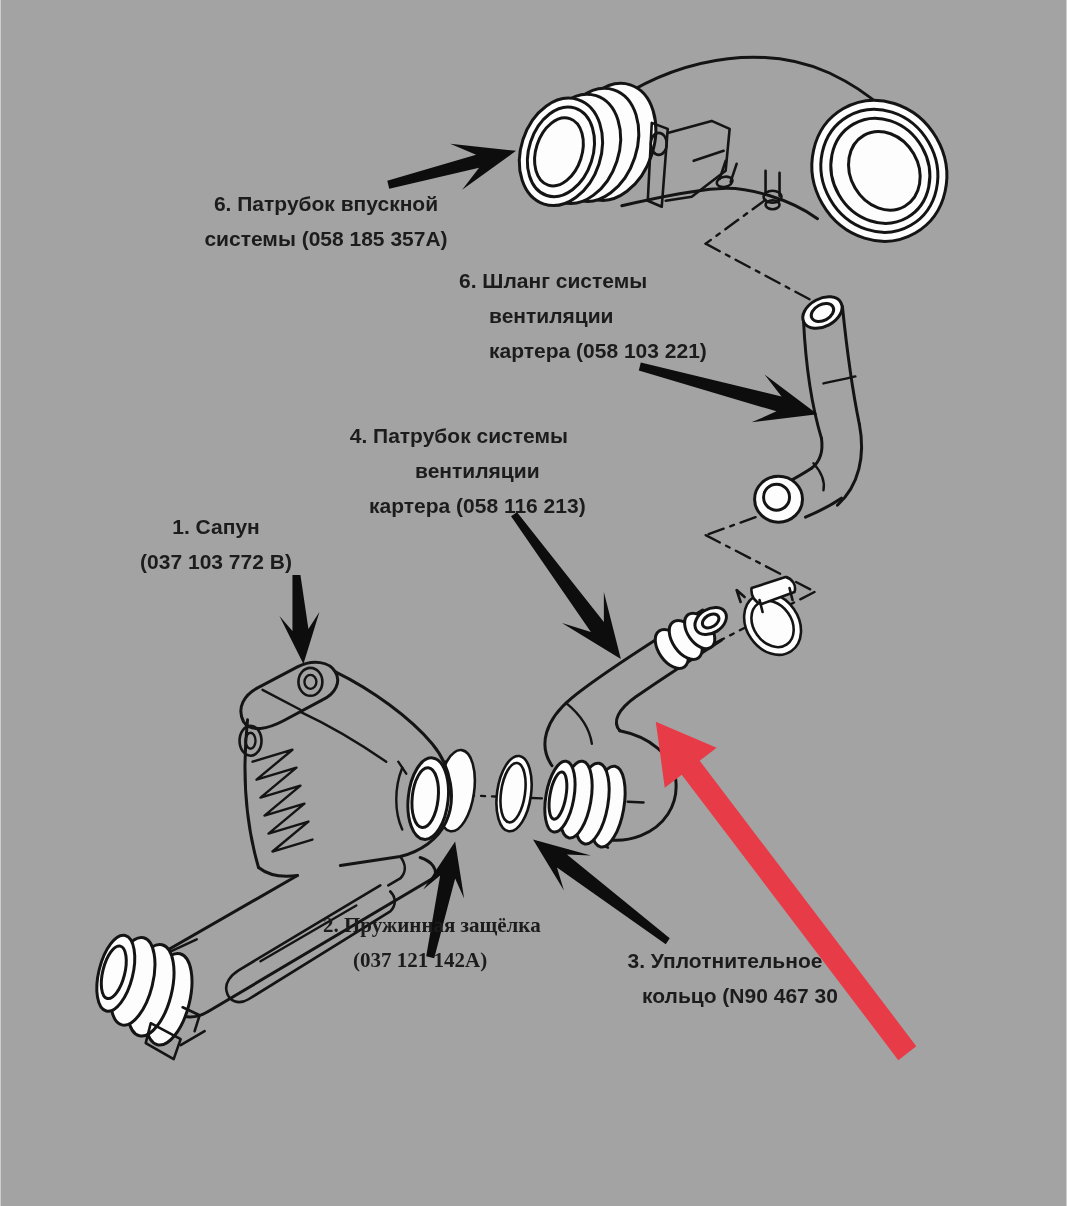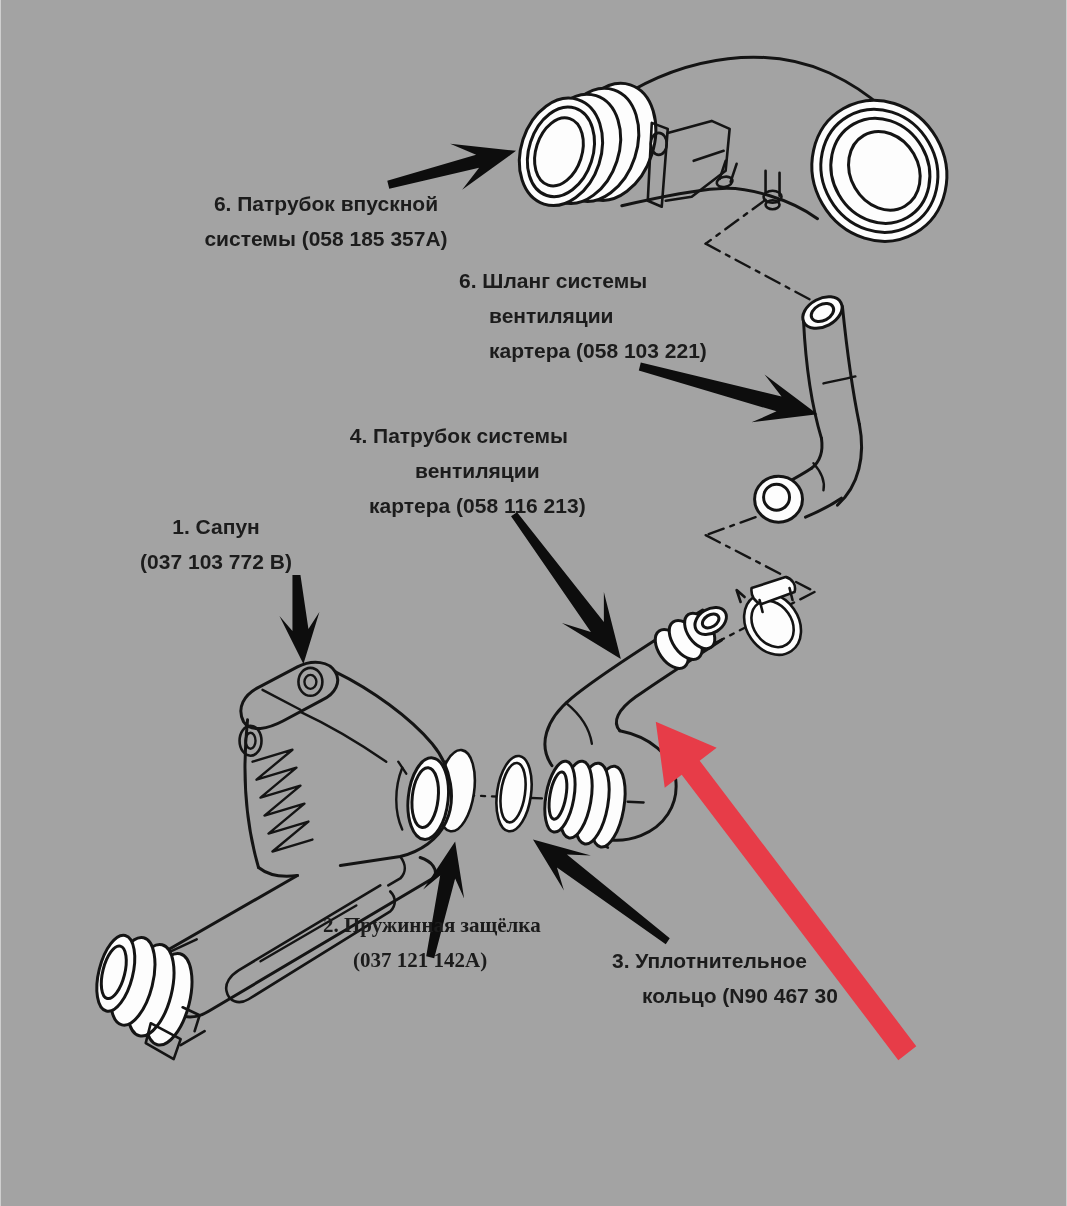--- a/index.html
+++ b/index.html
@@ -194,21 +194,21 @@
   <div class="lbl center" style="left:115px;top:498px;width:200px;margin-top:11px;">
     <span>1. Сапун</span>
     <span>(037 103 772 В)</span>
   </div>
 
   <div class="lbl" style="left:322px;top:908px;font-family:Liberation Serif, serif;">
     <span>2. Пружинная защёлка</span>
     <span class="ind30">(037 121 142А)</span>
   </div>
 
-  <div class="lbl" style="left:611px;top:943px;">
+  <div class="lbl" style="left:611px;top:943px;text-align:center;">
     <span>3. Уплотнительное</span>
     <span class="ind30">кольцо (N90 467 30</span>
   </div>
 
   <svg class="layer red" width="1065" height="1206" viewBox="0 0 1067 1206">
     <polygon points="917,1047 700,761 717,748 656,722 665,788 682,775 899,1061" fill="#e73c48"></polygon>
   </svg>
 
 </div>
 

